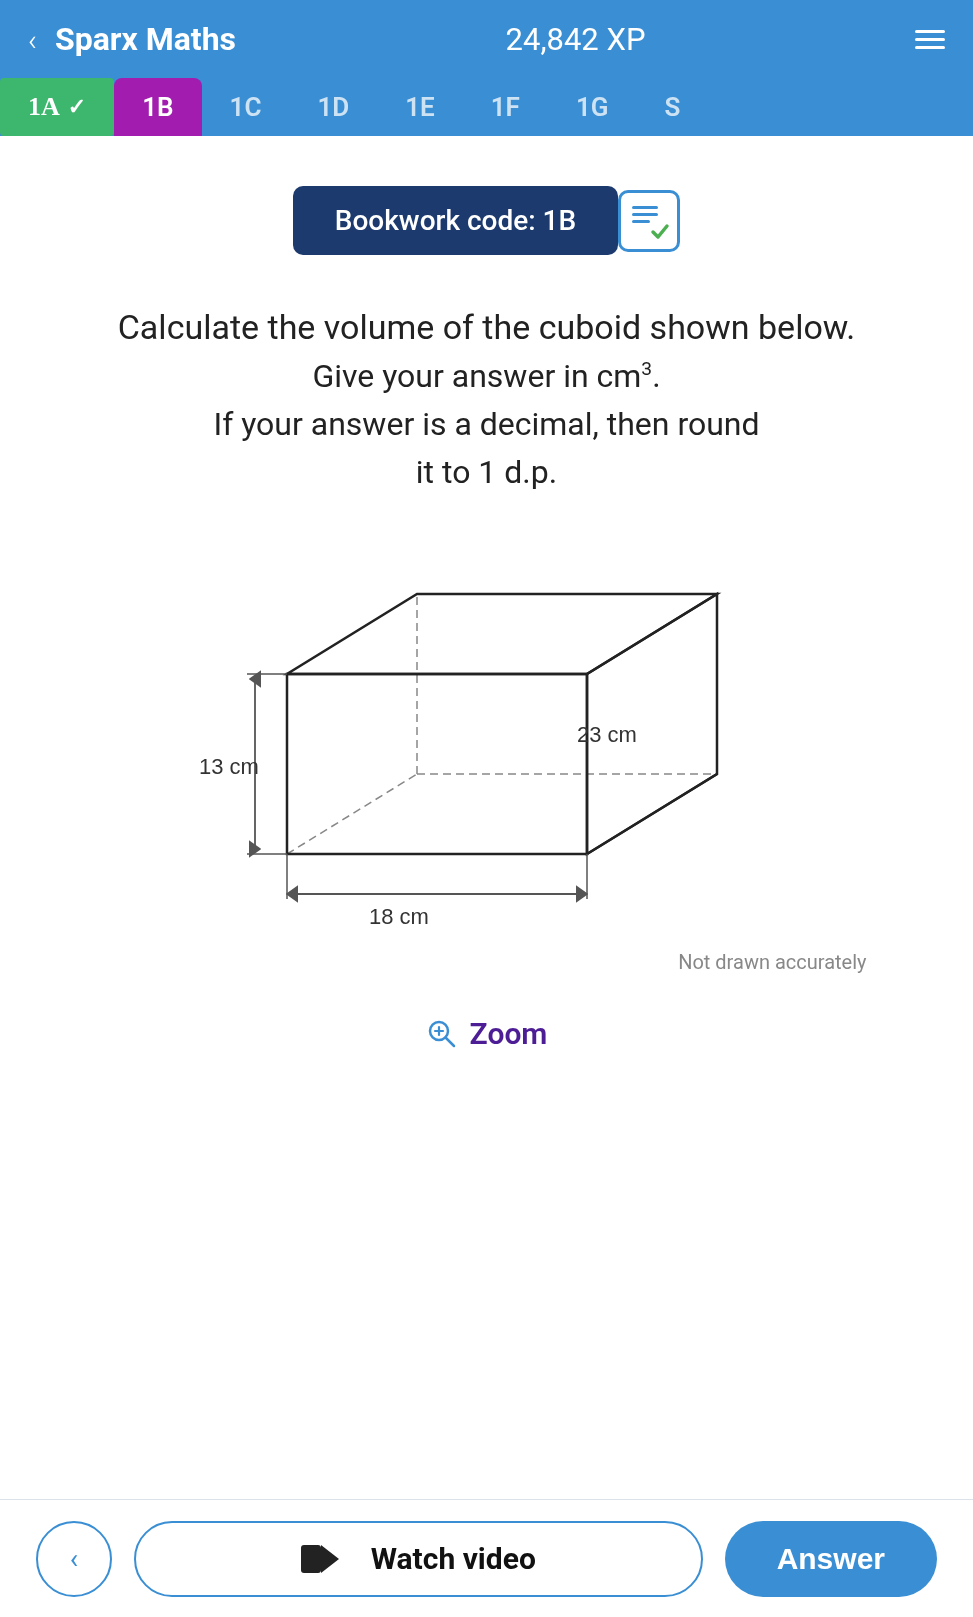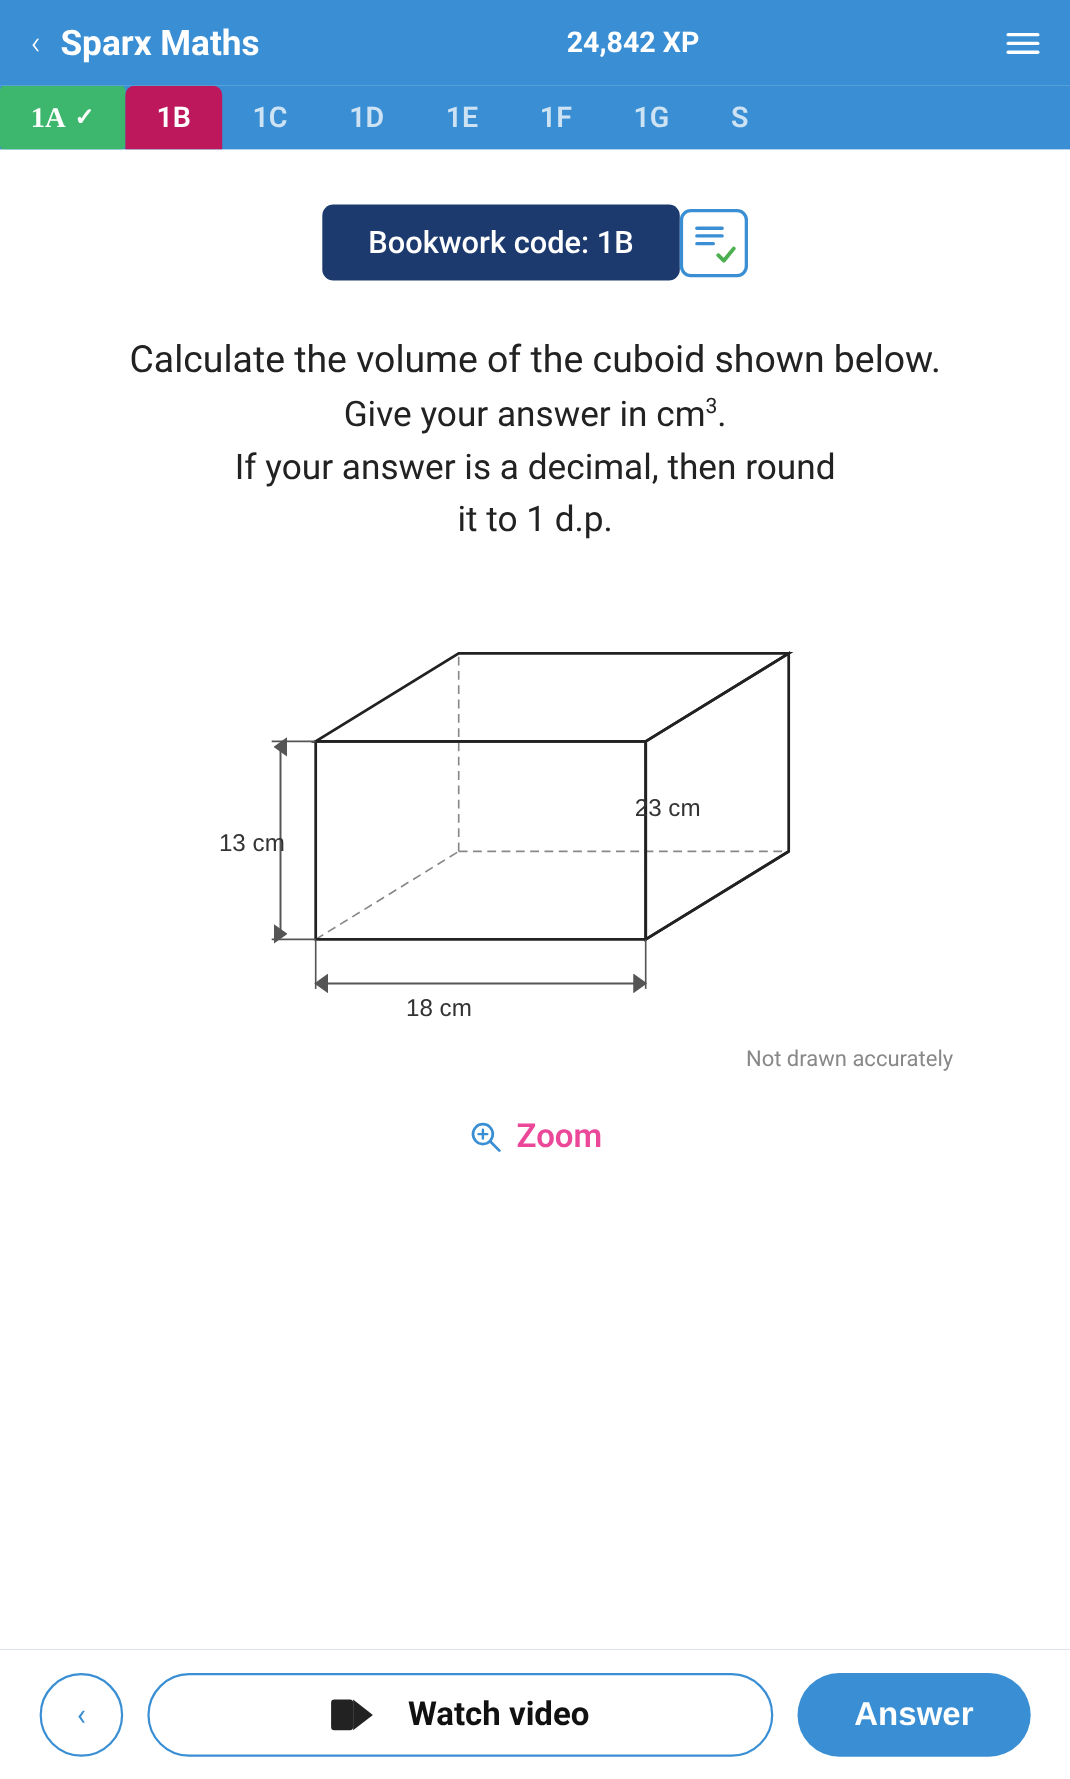--- a/index.html
+++ b/index.html
@@ -33,22 +33,22 @@
       font-weight: 300;
       cursor: pointer;
     }
     .header-title {
       color: white;
       font-size: 32px;
       font-weight: 700;
     }
     .header-xp {
       color: white;
-      font-size: 26px;
-      font-weight: 700;
+      font-size: 31px;
+      font-weight: 400;
     }
     .header-menu {
       color: white;
       font-size: 28px;
       cursor: pointer;
       display: flex;
       flex-direction: column;
       gap: 5px;
     }
     .hamburger-line {
@@ -66,21 +66,21 @@
     }
     .tab {
       padding: 14px 28px;
       font-size: 26px;
       font-weight: 600;
       cursor: pointer;
       color: rgba(255,255,255,0.75);
       flex-shrink: 0;
     }
     .tab.active {
-      background: #be185d;
+      background: #a21caf;
       color: white;
       border-radius: 8px 8px 0 0;
     }
     .tab.completed {
       background: #3db76e;
       color: white;
       border-radius: 4px;
       display: flex;
       align-items: center;
       gap: 8px;
@@ -167,21 +167,21 @@
       max-width: 780px;
       margin-top: 6px;
       padding-right: 10px;
     }
 
     
     .zoom-btn {
       display: flex;
       align-items: center;
       gap: 12px;
-      color: #ec4899;
+      color: #4c1d95;
       font-size: 30px;
       font-weight: 600;
       cursor: pointer;
       margin-top: 30px;
     }
 
     
     .bottom-bar {
       position: fixed;
       bottom: 0;

